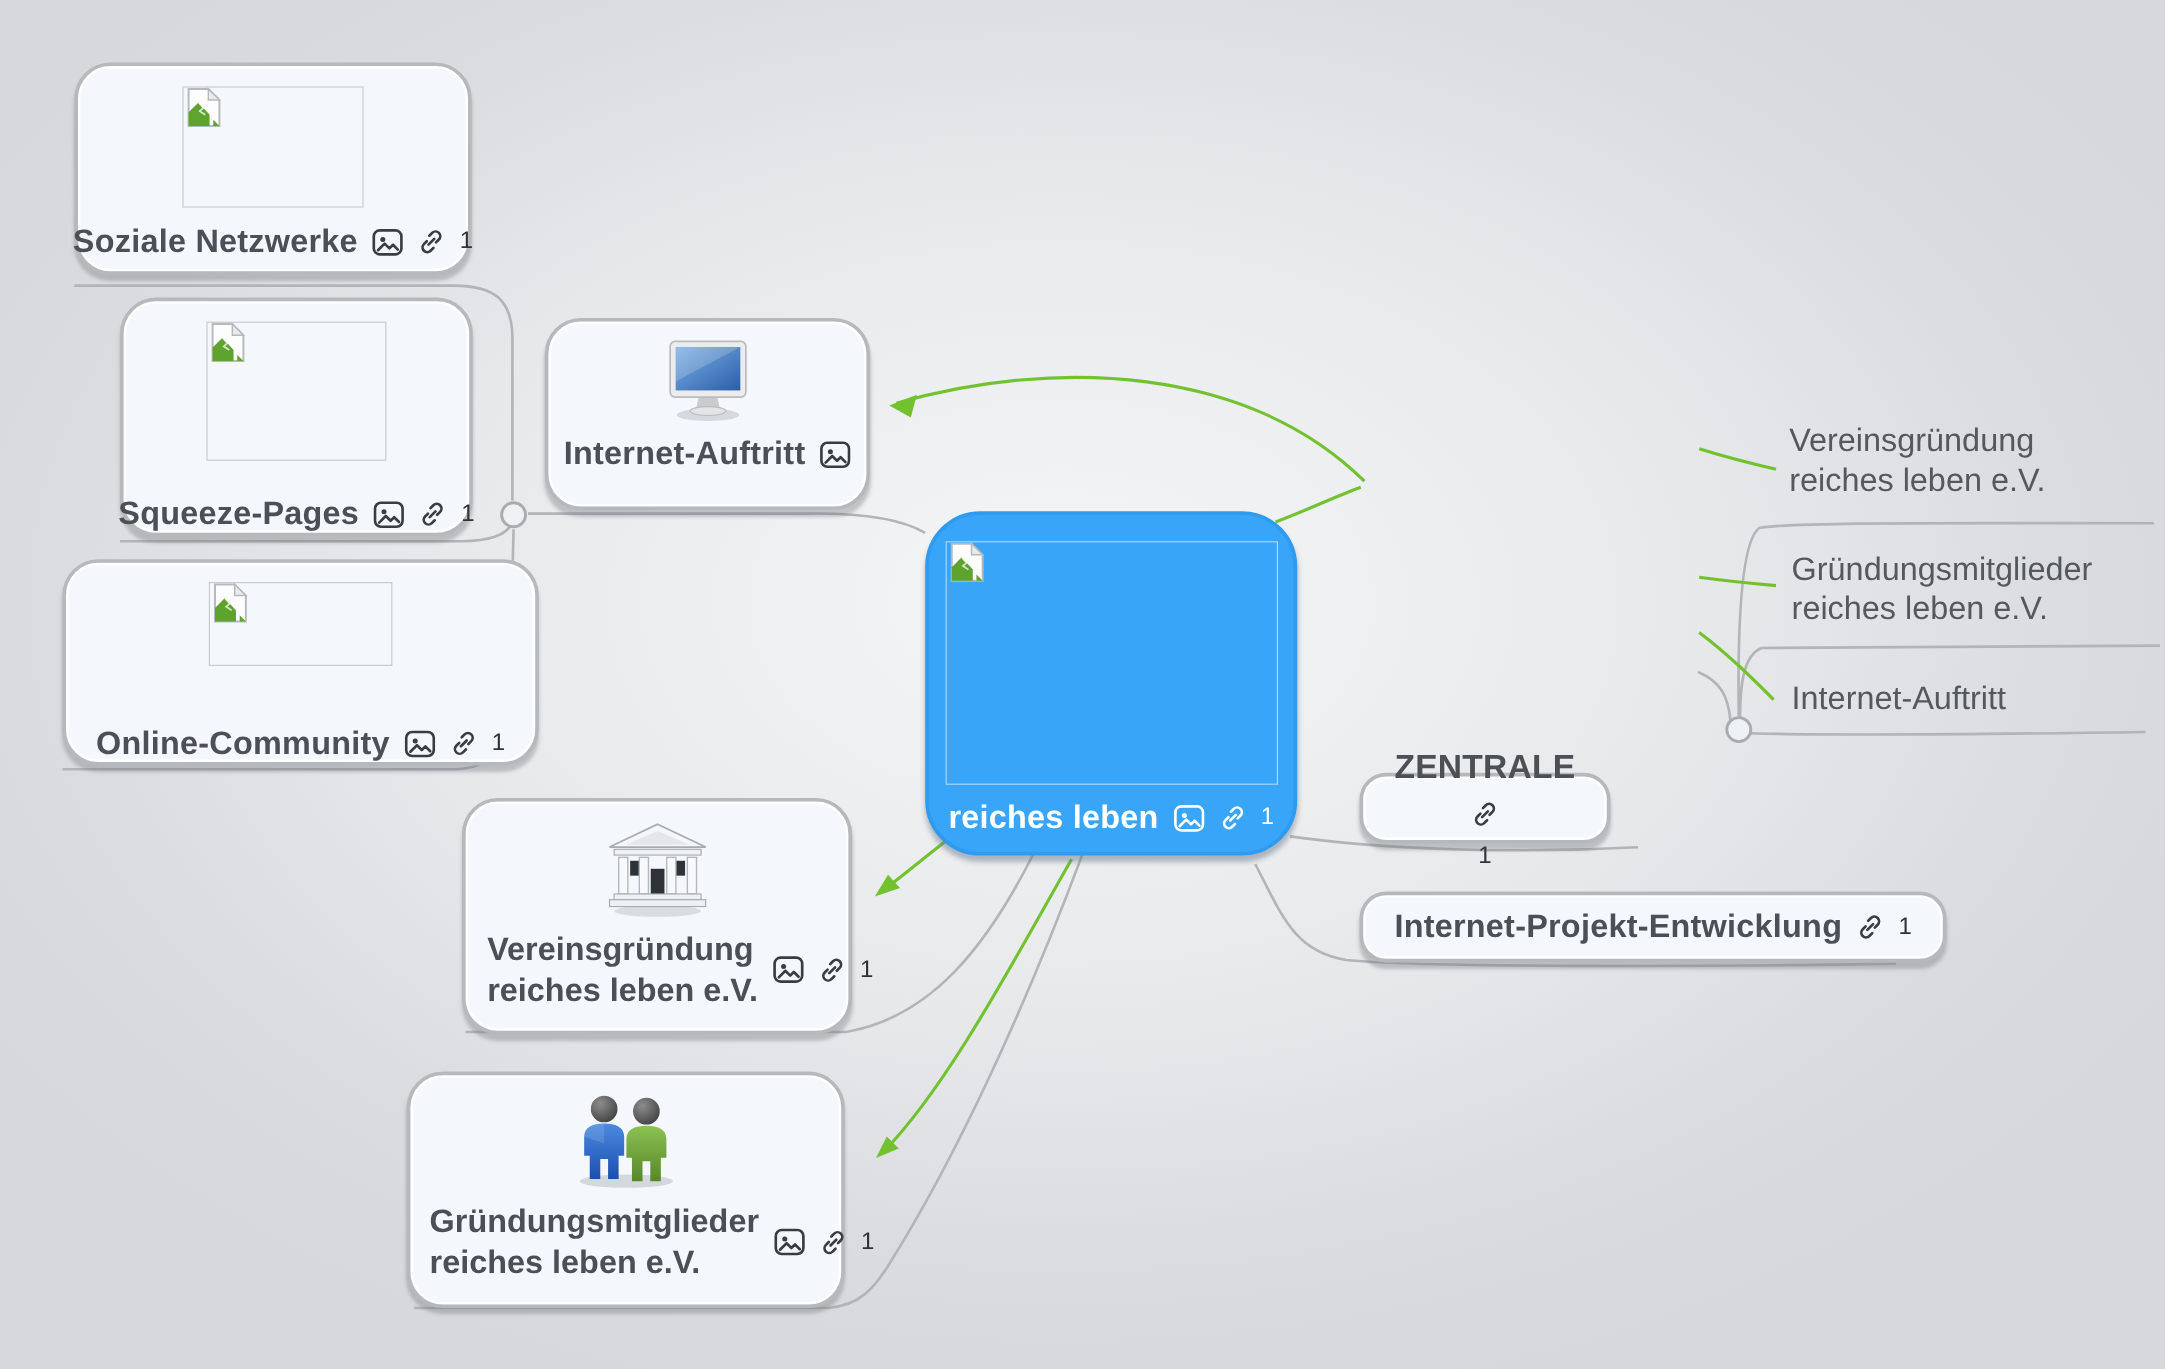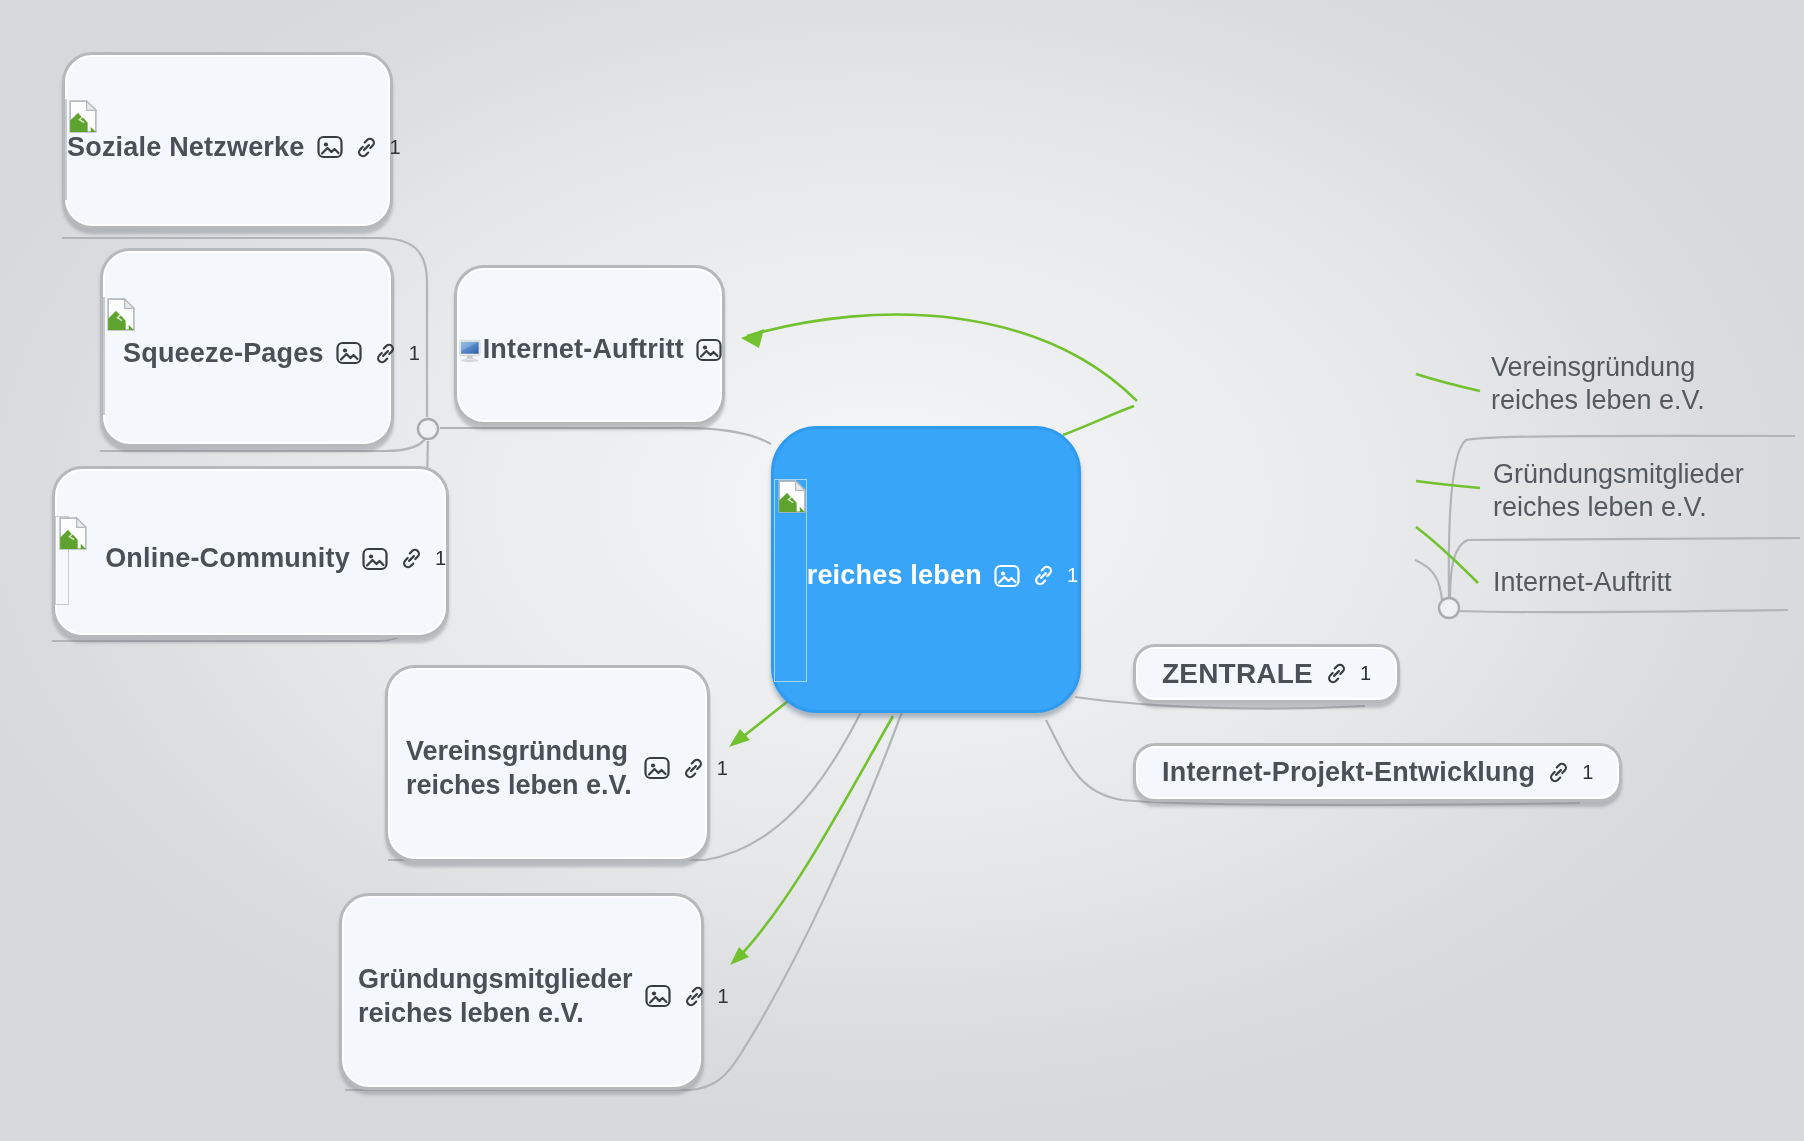--- a/index.html
+++ b/index.html
@@ -1,21 +1,21 @@
 <!DOCTYPE html>
 <html><head>
 <meta charset="utf-8">
 <style>
   html,body{margin:0;padding:0;background:#c9ccd0;font-family:"Liberation Sans",sans-serif;}
   .stage{position:relative;width:1804px;height:1141px;overflow:hidden;
     background:radial-gradient(ellipse 1050px 680px at 49% 44%, #f5f6f7 0%, #e6e8ea 52%, #d9dbde 82%, #d6d8db 100%);}
   svg.connections{position:absolute;left:0;top:0;z-index:1;pointer-events:none;}
   .node{position:absolute;z-index:2;box-sizing:border-box;background:#f4f8fd;border:3px solid #b6b9bc;
     border-radius:30px;box-shadow:0 5px 3px rgba(115,120,126,0.38), inset 0 0 0 2px #ffffff;
-    display:flex;flex-direction:row;align-items:center;}
+    display:flex;flex-direction:column;align-items:center;}
   .node-title{font-weight:700;font-size:27px;color:#4a5056;white-space:nowrap;letter-spacing:0.2px;}
   .label-row{display:flex;align-items:center;gap:12px;}
   .count{font-size:20px;font-weight:400;color:#2e3338;}
   .ic{color:#383d42;flex:none;display:block;}
   .placeholder{position:relative;border:1px solid #c9cccf;}
   .broken{position:absolute;top:-2px;left:-2px;}
   .pill{justify-content:center;border-radius:22px;width:auto;padding:0 26px;flex-direction:row;gap:12px;}
   #node-root{background:#38a5f8;border-color:#2e9af0;border-radius:46px;
     box-shadow:0 5px 4px rgba(90,110,130,0.45);}
   #node-root .node-title,#node-root .count{color:#ffffff;}
@@ -217,21 +217,21 @@
           <path d="M9.5 14.5 L14.5 9.5"></path>
           <path d="M8 11.5 L5.5 14 a4.1 4.1 0 0 0 5.8 5.8 L13.8 17.3"></path>
           <path d="M16 12.5 L18.5 10 a4.1 4.1 0 0 0 -5.8 -5.8 L10.2 6.7"></path>
         </g>
       </svg>
       <span class="count">1</span>
     </div>
   </div>
 
 
-  <div class="node pill" id="node-zentrale" style="left:1133px;top:644px;height:59px;">
+  <div class="node pill" id="node-zentrale" style="left:1133px;top:644px;height:59px;flex-direction:column;">
     <span class="node-title" style="font-size:28px;">ZENTRALE</span>
     <svg class="ic" viewBox="0 0 24 24" width="23" height="23">
       <g fill="none" stroke="currentColor" stroke-width="2.3" stroke-linecap="round">
         <path d="M9.5 14.5 L14.5 9.5"></path>
         <path d="M8 11.5 L5.5 14 a4.1 4.1 0 0 0 5.8 5.8 L13.8 17.3"></path>
         <path d="M16 12.5 L18.5 10 a4.1 4.1 0 0 0 -5.8 -5.8 L10.2 6.7"></path>
       </g>
     </svg>
     <span class="count">1</span>
   </div>

